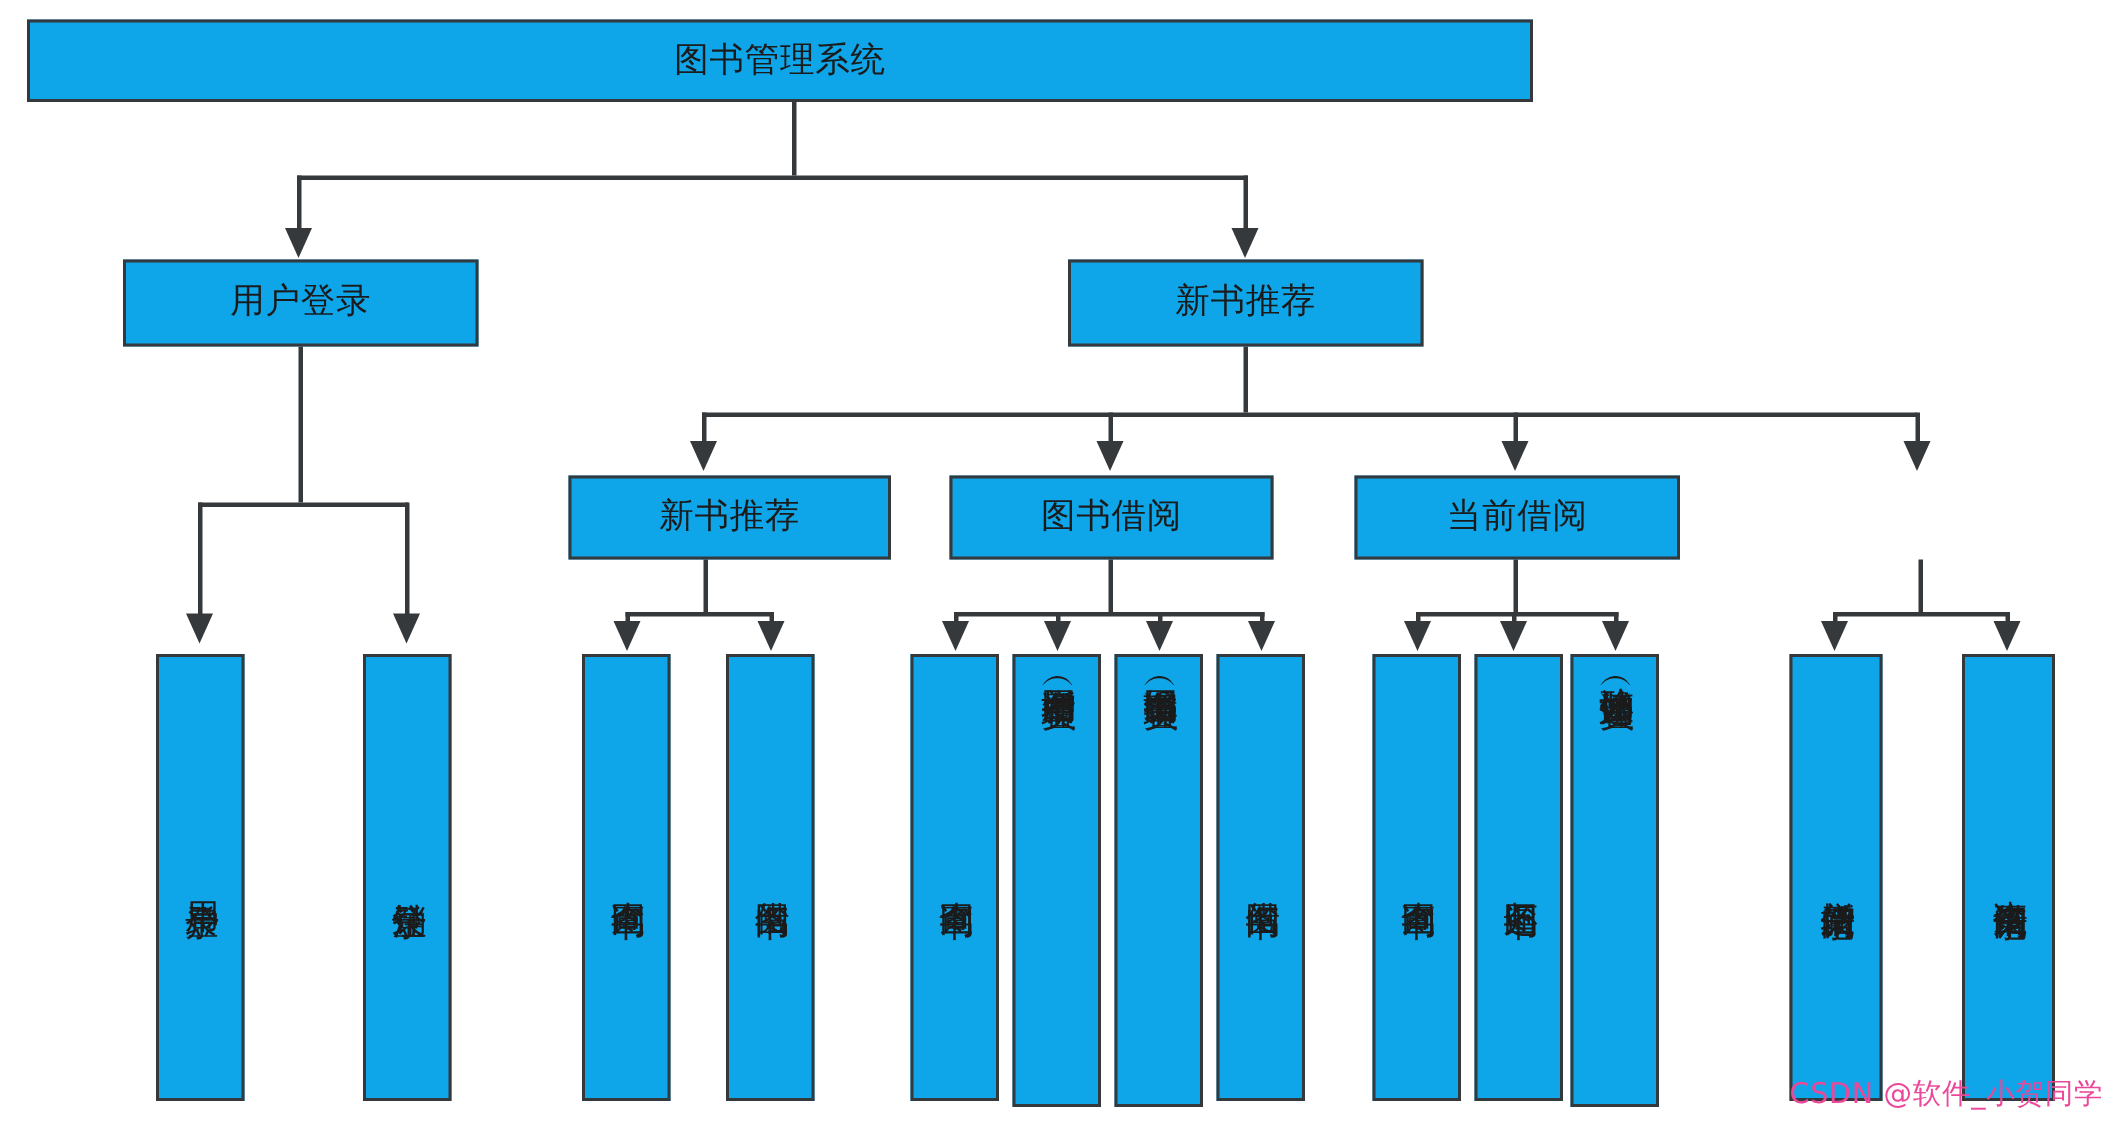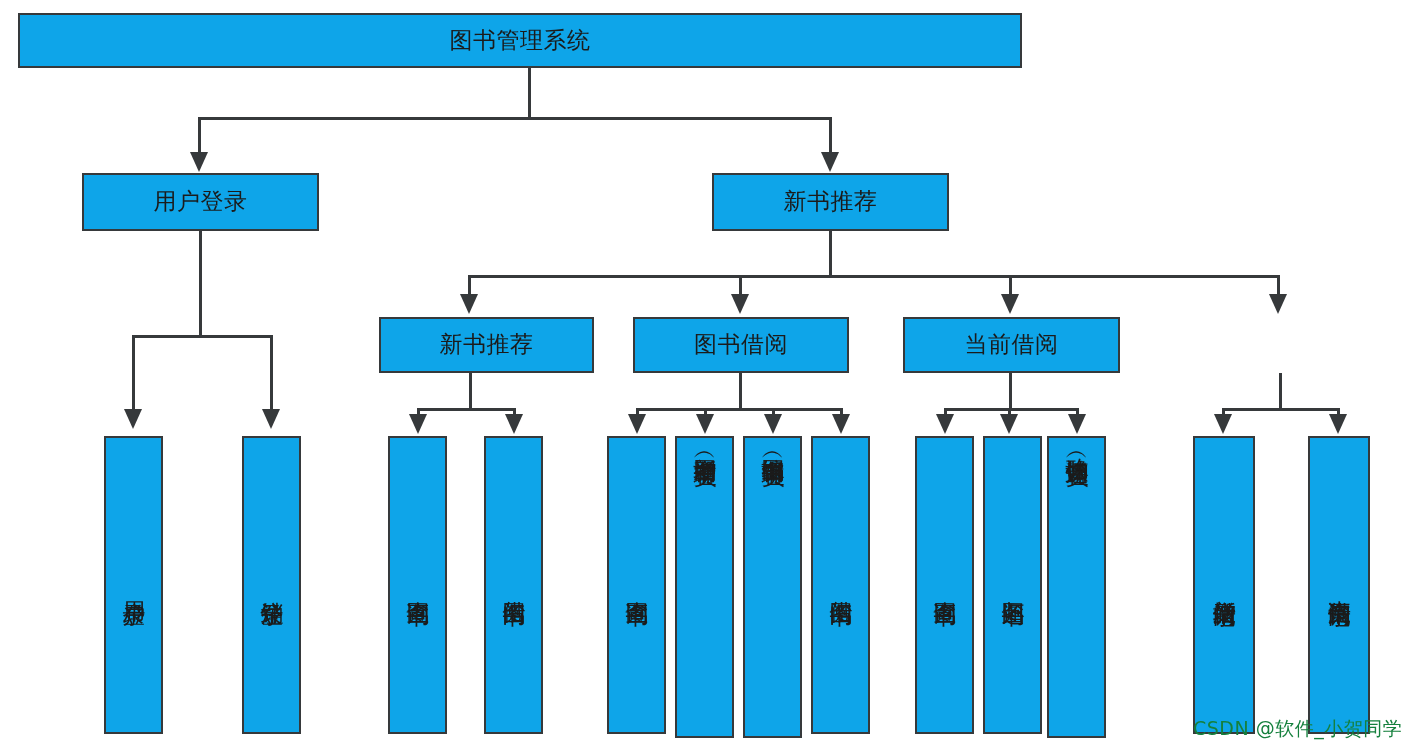--- a/index.html
+++ b/index.html
@@ -55,21 +55,21 @@
   .arrow {
     position: absolute;
     width: 0;
     height: 0;
     border-left: 9px solid transparent;
     border-right: 9px solid transparent;
     border-top: 20px solid #36393b;
   }
   .watermark {
     position: absolute;
-    color: #15803d;
+    color: #ec4899;
     font-size: 19px;
     letter-spacing: 0.5px;
     white-space: nowrap;
   }
 </style>
 </head>
 <body>
 
 <div id="canvas">
 

